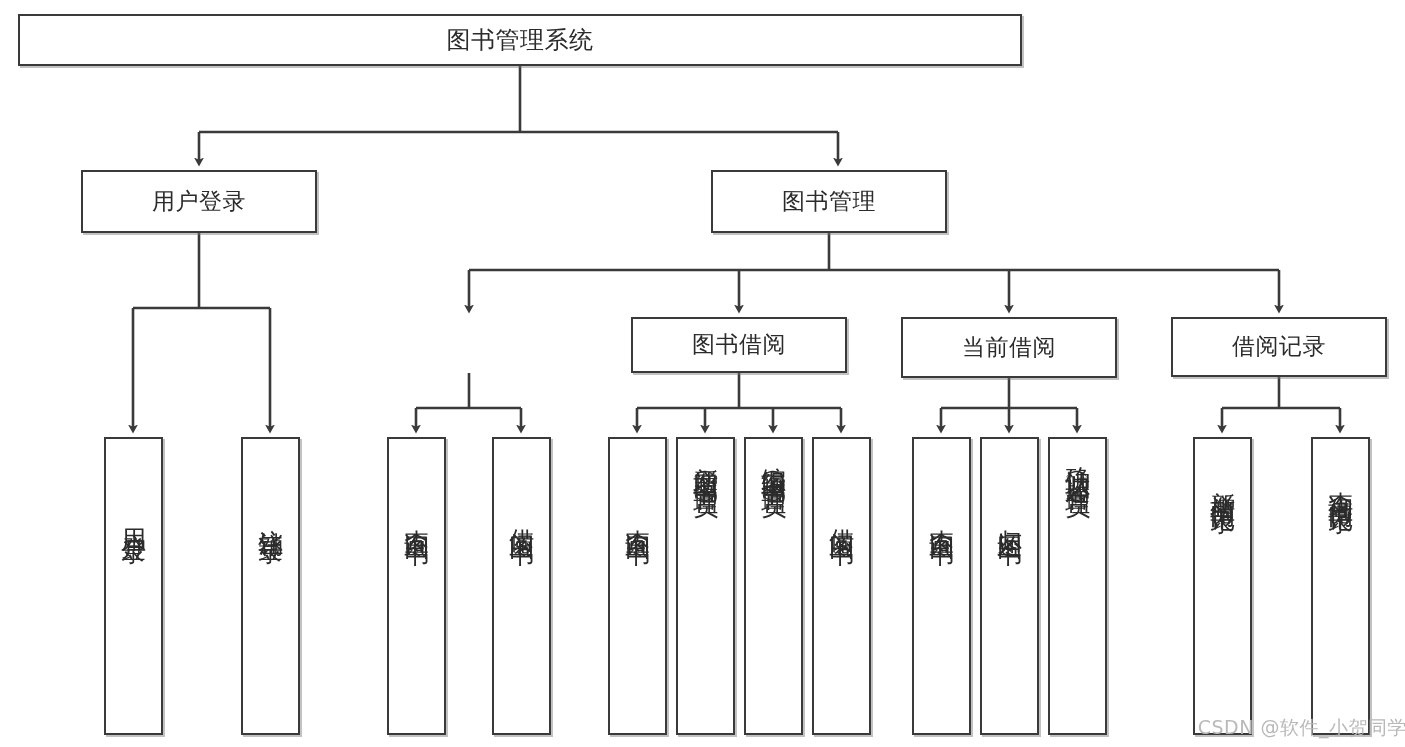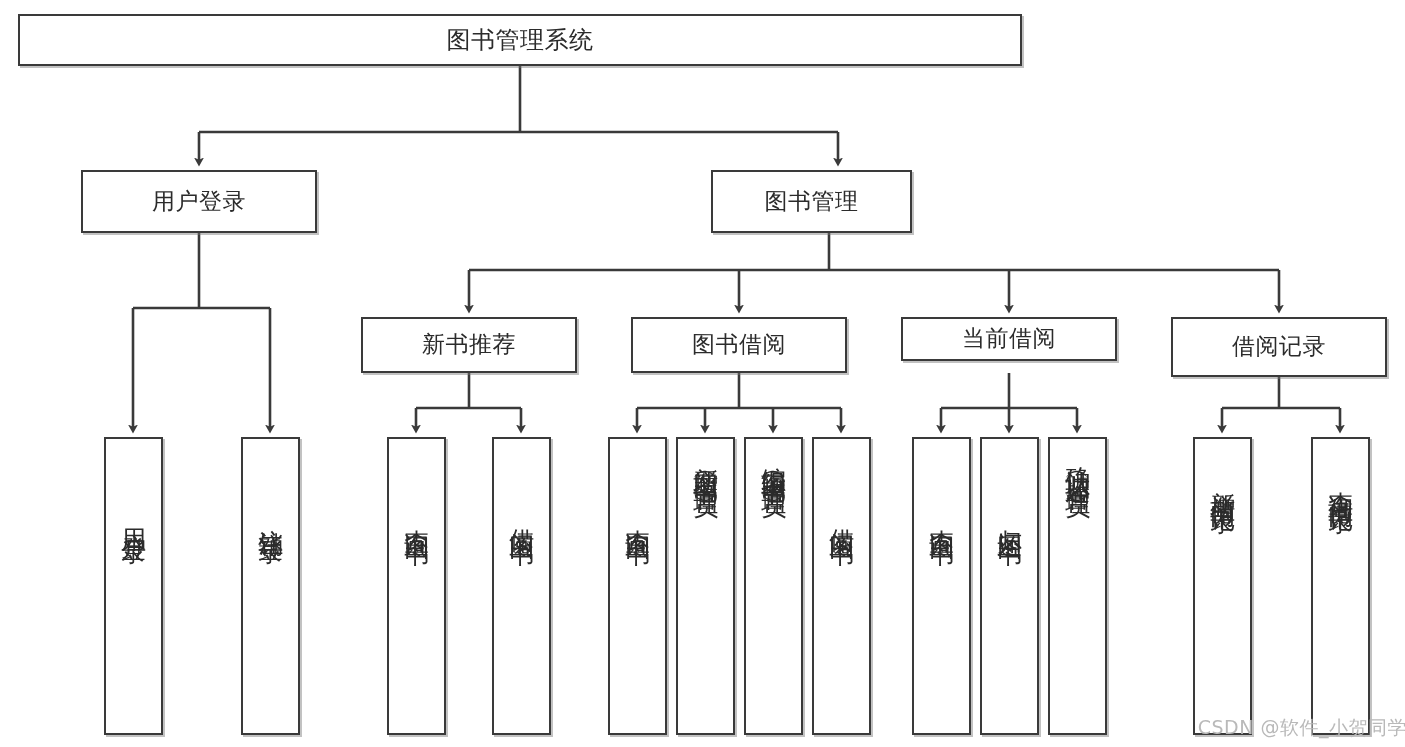--- a/index.html
+++ b/index.html
@@ -131,31 +131,28 @@
     </g>
   </svg>
 
   <div class="node horiz root" style="left:18px; top:14px; width:1004px; height:52px;">
     <span class="label">图书管理系统</span>
   </div>
 
   <div class="node horiz" style="left:81px; top:170px; width:236px; height:63px;">
     <span class="label">用户登录</span>
   </div>
-  <div class="node horiz" style="left:711px; top:170px; width:201px; height:63px;">
+  <div class="node horiz" style="left:711px; top:170px; width:236px; height:63px;">
     <span class="label">图书管理</span>
   </div>
 
-  <div class="node horiz" style="left:361px; top:317px; width:216px; height:56px;">
-    <span class="label">新书推荐</span>
-  </div>
   <div class="node horiz" style="left:631px; top:317px; width:216px; height:56px;">
     <span class="label">图书借阅</span>
   </div>
-  <div class="node horiz" style="left:901px; top:317px; width:216px; height:44px;">
+  <div class="node horiz" style="left:901px; top:317px; width:216px; height:61px;">
     <span class="label">当前借阅</span>
   </div>
   <div class="node horiz" style="left:1171px; top:317px; width:216px; height:60px;">
     <span class="label">借阅记录</span>
   </div>
 
   <div class="node vert" style="left:104px; top:437px; width:59px; height:298px; padding-top:70px;">
     <span class="label">用户登录</span>
   </div>
   <div class="node vert" style="left:241px; top:437px; width:59px; height:298px; padding-top:70px;">

